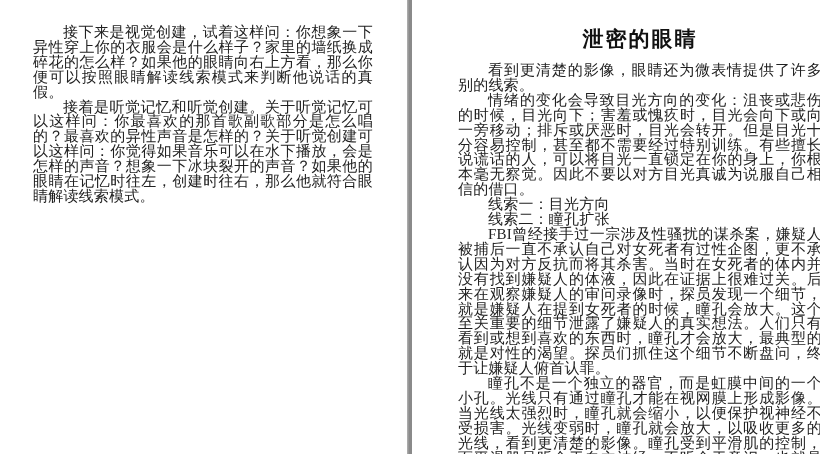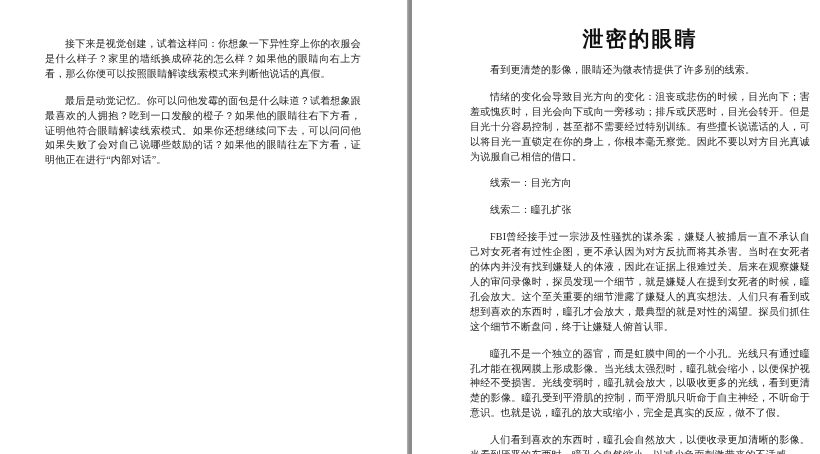--- a/index.html
+++ b/index.html
@@ -45,38 +45,38 @@
     margin: 0 0 12px 0;
     font-family: "Liberation Sans", "DejaVu Sans", sans-serif;
     font-weight: bold;
     font-size: 21px;
     line-height: 25px;
     letter-spacing: 2px;
     text-align: center;
     color: #111111;
   }
   .page-body p {
-    margin: 12px;
-    font-size: 10px;
+    margin: 0;
+    font-size: 15px;
     line-height: 14.9px;
     text-align: justify;
     text-indent: 2em;
     letter-spacing: 0.2px;
     word-break: break-all;
     color: #212121;
   }
 </style>
 </head>
 <body>
 
 <div class="spread">
   <div class="page page-left">
     <div class="page-body">
         <p>接下来是视觉创建，试着这样问：你想象一下异性穿上你的衣服会是什么样子？家里的墙纸换成碎花的怎么样？如果他的眼睛向右上方看，那么你便可以按照眼睛解读线索模式来判断他说话的真假。</p>
-        <p>最后是动觉记忆。你可以问他发霉的面包是什么味道？试着想象跟最喜欢的人拥抱？吃到一口发酸的橙子？如果他的眼睛往右下方看，证明他符合眼睛解读线索模式。如果你还想继续问下去，可以问问他如果失败了会对自己说哪些鼓励的话？如果他的眼睛往左下方看，证明他正在进行“内部对话”。</p>
+        <p>接着是听觉记忆和听觉创建。关于听觉记忆可以这样问：你最喜欢的那首歌副歌部分是怎么唱的？最喜欢的异性声音是怎样的？关于听觉创建可以这样问：你觉得如果音乐可以在水下播放，会是怎样的声音？想象一下冰块裂开的声音？如果他的眼睛在记忆时往左，创建时往右，那么他就符合眼睛解读线索模式。</p>
       </div>
   </div>
 
   <div class="divider"></div>
 
   <div class="page page-right">
     <h1 class="chapter-title">泄密的眼睛</h1>
     <div class="page-body">
         <p>看到更清楚的影像，眼睛还为微表情提供了许多别的线索。</p>
         <p>情绪的变化会导致目光方向的变化：沮丧或悲伤的时候，目光向下；害羞或愧疚时，目光会向下或向一旁移动；排斥或厌恶时，目光会转开。但是目光十分容易控制，甚至都不需要经过特别训练。有些擅长说谎话的人，可以将目光一直锁定在你的身上，你根本毫无察觉。因此不要以对方目光真诚为说服自己相信的借口。</p>

